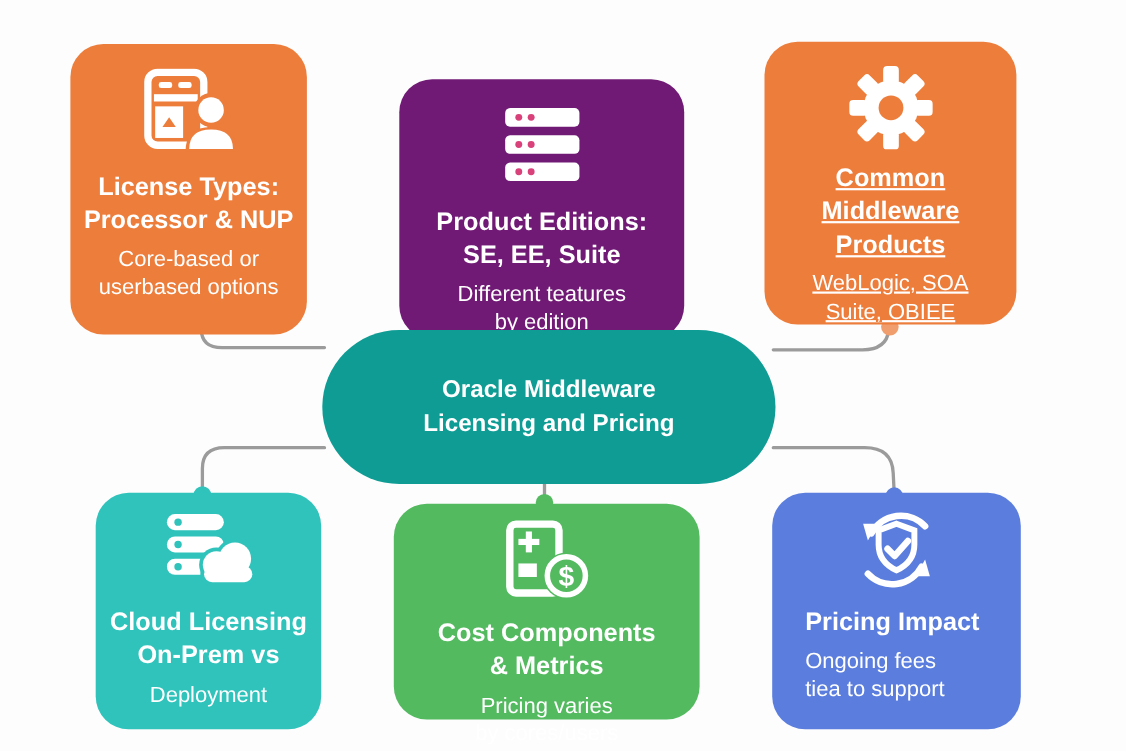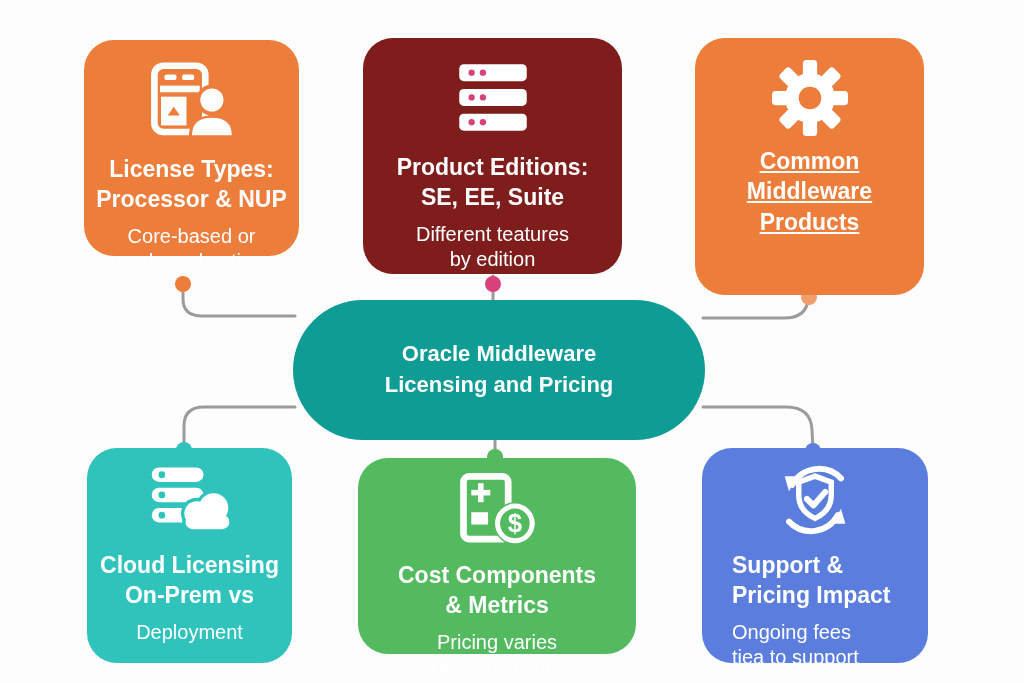--- a/index.html
+++ b/index.html
@@ -68,21 +68,21 @@
     color:#fff;
     display:flex;
     align-items:center;
     justify-content:center;
     text-align:center;
     font-size:22px;
     font-weight:700;
     line-height:1.4;
   }
   
-  .card-1{left:84px;top:40px;width:215px;height:216px;align-items:center;}
+  .card-1{left:64px;top:40px;width:215px;height:264px;align-items:center;}
   .card-2{left:363px;top:38px;width:259px;height:236px;}
   .card-3{left:695px;top:38px;width:229px;height:257px;text-decoration:underline;}
   .card-4{left:87px;top:448px;width:205px;height:215px;}
   .card-5{left:358px;top:458px;width:278px;height:196px;}
   .card-6{left:702px;top:448px;width:226px;height:215px;}
   .card-3 .card-title{margin-top:4px;}
   svg text{font-family:"Liberation Sans", sans-serif;}
 </style>
 </head>
 <body>
@@ -124,21 +124,21 @@
     <div class="card-title line-block">
       <span>License Types:</span>
       <span>Processor &amp; NUP</span>
     </div>
     <div class="card-subtitle line-block">
       <span>Core-based or</span>
       <span>userbased options</span>
     </div>
   </div>
 
-  <div class="card card-2" style="background: #7f1d1d;">
+  <div class="card card-2" style="background: #701a75; margin-top: 34px;">
     <div class="icon-wrap">
       <svg width="72" height="72" viewBox="0 0 64 64">
         <rect x="2" y="2" width="60" height="15" rx="4" fill="#fff"></rect>
         <rect x="2" y="24" width="60" height="15" rx="4" fill="#fff"></rect>
         <rect x="2" y="46" width="60" height="15" rx="4" fill="#fff"></rect>
         <circle cx="13" cy="9.5" r="2.8" fill="#D8417A"></circle>
           <circle cx="23" cy="9.5" r="2.8" fill="#D8417A"></circle>
         <circle cx="13" cy="31.5" r="2.8" fill="#D8417A"></circle>
           <circle cx="23" cy="31.5" r="2.8" fill="#D8417A"></circle>
         <circle cx="13" cy="53.5" r="2.8" fill="#D8417A"></circle>
@@ -170,20 +170,24 @@
           <circle cx="32" cy="32" r="21"></circle>
         </g>
         <circle cx="32" cy="32" r="9.5" fill="#ED7D3B"></circle>
       </svg>
     </div>
     <div class="card-title line-block">
       <span>Common</span>
       <span>Middleware</span>
       <span>Products</span>
     </div>
+    <div class="card-subtitle line-block">
+      <span>WebLogic, SOA</span>
+      <span>Suite, OBIEE</span>
+    </div>
   </div>
 
   <div class="center-node line-block" style="background: rgb(14, 156, 148);">
     <div>
       <span>Oracle Middleware</span>
       <span>Licensing and Pricing</span>
     </div>
   </div>
 
   <div class="card card-4 bottom" style="background: rgb(47, 195, 188);">
@@ -245,21 +249,20 @@
           <path d="M15 22 A28 28 0 0 1 60 16"></path>
           <path d="M57 50 A28 28 0 0 1 12 56"></path>
         </g>
         <path d="M8 14 L20 14 L12 28 Z" fill="#fff"></path>
         <path d="M64 58 L52 58 L60 44 Z" fill="#fff"></path>
         <path d="M36 14 l15 5.5 v12 c0 11 -6.5 17.5 -15 21.5 c-8.5 -4 -15 -10.5 -15 -21.5 v-12 z" fill="none" stroke="#fff" stroke-width="5"></path>
         <path d="M28.5 35 l6 6 l11 -12.5" fill="none" stroke="#fff" stroke-width="5.5" stroke-linecap="round" stroke-linejoin="round"></path>
       </svg>
     </div>
     <div class="card-title line-block">
-      <span>Support &amp;</span>
       <span>Pricing Impact</span>
     </div>
     <div class="card-subtitle line-block">
       <span>Ongoing fees</span>
       <span>tiea to support</span>
     </div>
   </div>
 
 </div>
 

